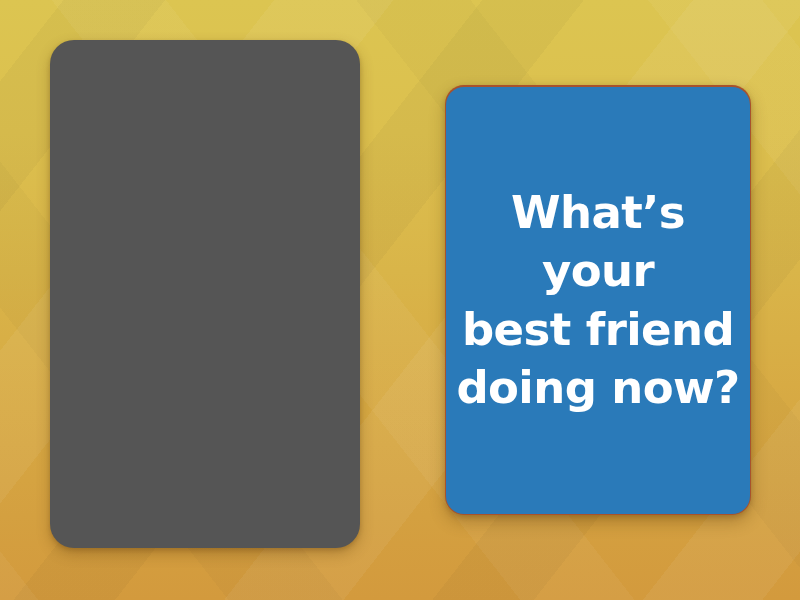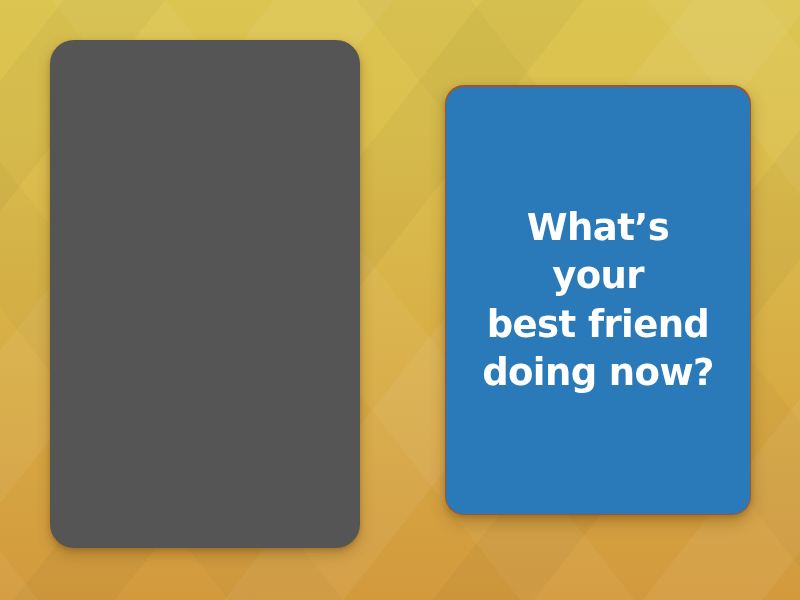--- a/index.html
+++ b/index.html
@@ -111,21 +111,21 @@
     justify-content: center;
     padding: 10px 8px;
   }
 
   #card-front-text {
     width: 100%;
     text-align: center;
     color: #ffffff;
     font-family: "DejaVu Sans", sans-serif;
     font-weight: bold;
-    font-size: 37px;
+    font-size: 45px;
     line-height: 1.30;
     letter-spacing: -0.6px;
     white-space: pre-line;
     text-rendering: optimizeLegibility;
   }
 </style>
 </head>
 <body>
 
 <div id="stage">

